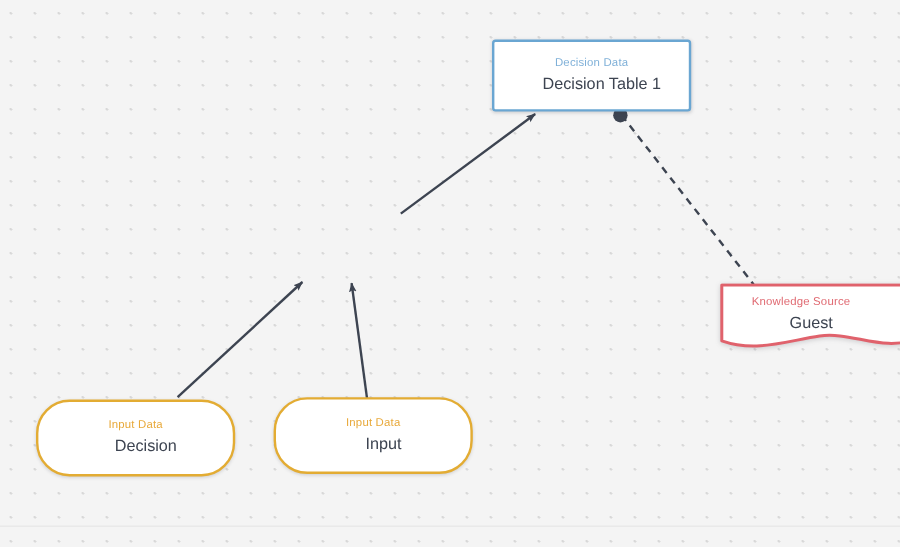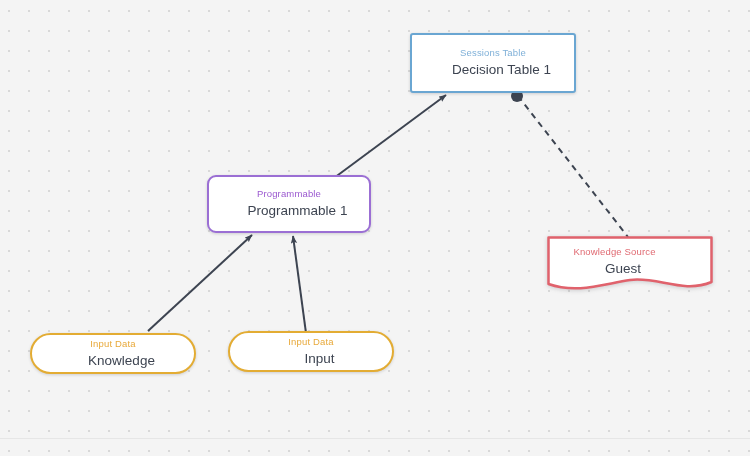--- a/index.html
+++ b/index.html
@@ -64,31 +64,31 @@
   #node-programmable {
     left: 207px; top: 175px;
     width: 164px; height: 58px;
     border: 2.5px solid #9b6fd4;
     border-radius: 9px;
   }
   #node-programmable .type-label { color: #9b59d0; }
 
   
   .node-input-data {
-    width: 166px; height: 41px;
+    width: 166px; height: 64px;
     border: 2.5px solid #e3ac33;
     border-radius: 28px;
   }
   .node-input-data .type-label { color: #e8a93a; }
   #node-sessions { left: 30px; top: 333px; }
   #node-guest    { left: 228px; top: 331px; }
 
   
   #node-knowledge-source {
-    left: 547px; top: 236px;
+    left: 600px; top: 236px;
     width: 135px; height: 56px;
     border: none;
     background: transparent;
     box-shadow: none;
     justify-content: flex-start;
     padding-top: 10px;
   }
   #node-knowledge-source .ks-shape {
     position: absolute;
     left: 0; top: 0;
@@ -126,32 +126,28 @@
 
     <line x1="306" y1="333" x2="293" y2="236" stroke="#3d4451" stroke-width="2" marker-end="url(#arrowhead)"></line>
 
     <line x1="334" y1="178" x2="446" y2="95" stroke="#3d4451" stroke-width="2" marker-end="url(#arrowhead)"></line>
 
     <line x1="518" y1="96" x2="628" y2="237" stroke="#3d4451" stroke-width="2" stroke-dasharray="6,5"></line>
     <circle cx="517" cy="96" r="6" fill="#3d4451"></circle>
   </svg>
 
   <div class="node" id="node-decision-table">
-    <div class="type-label">Sessions Table</div>
+    <div class="type-label">Decision Data</div>
     <div class="name-label">Decision Table 1</div>
   </div>
 
-  <div class="node" id="node-programmable">
-    <div class="type-label">Programmable</div>
-    <div class="name-label">Programmable 1</div>
-  </div>
 
   <div class="node node-input-data" id="node-sessions">
     <div class="type-label">Input Data</div>
-    <div class="name-label">Knowledge</div>
+    <div class="name-label">Decision</div>
   </div>
 
   <div class="node node-input-data" id="node-guest">
     <div class="type-label">Input Data</div>
     <div class="name-label">Input</div>
   </div>
 
   <div class="node" id="node-knowledge-source">
     <svg class="ks-shape" viewBox="0 0 166 56" width="166" height="56" preserveAspectRatio="none">
       <path d="M1.5,1.5 L164.5,1.5 L164.5,46

